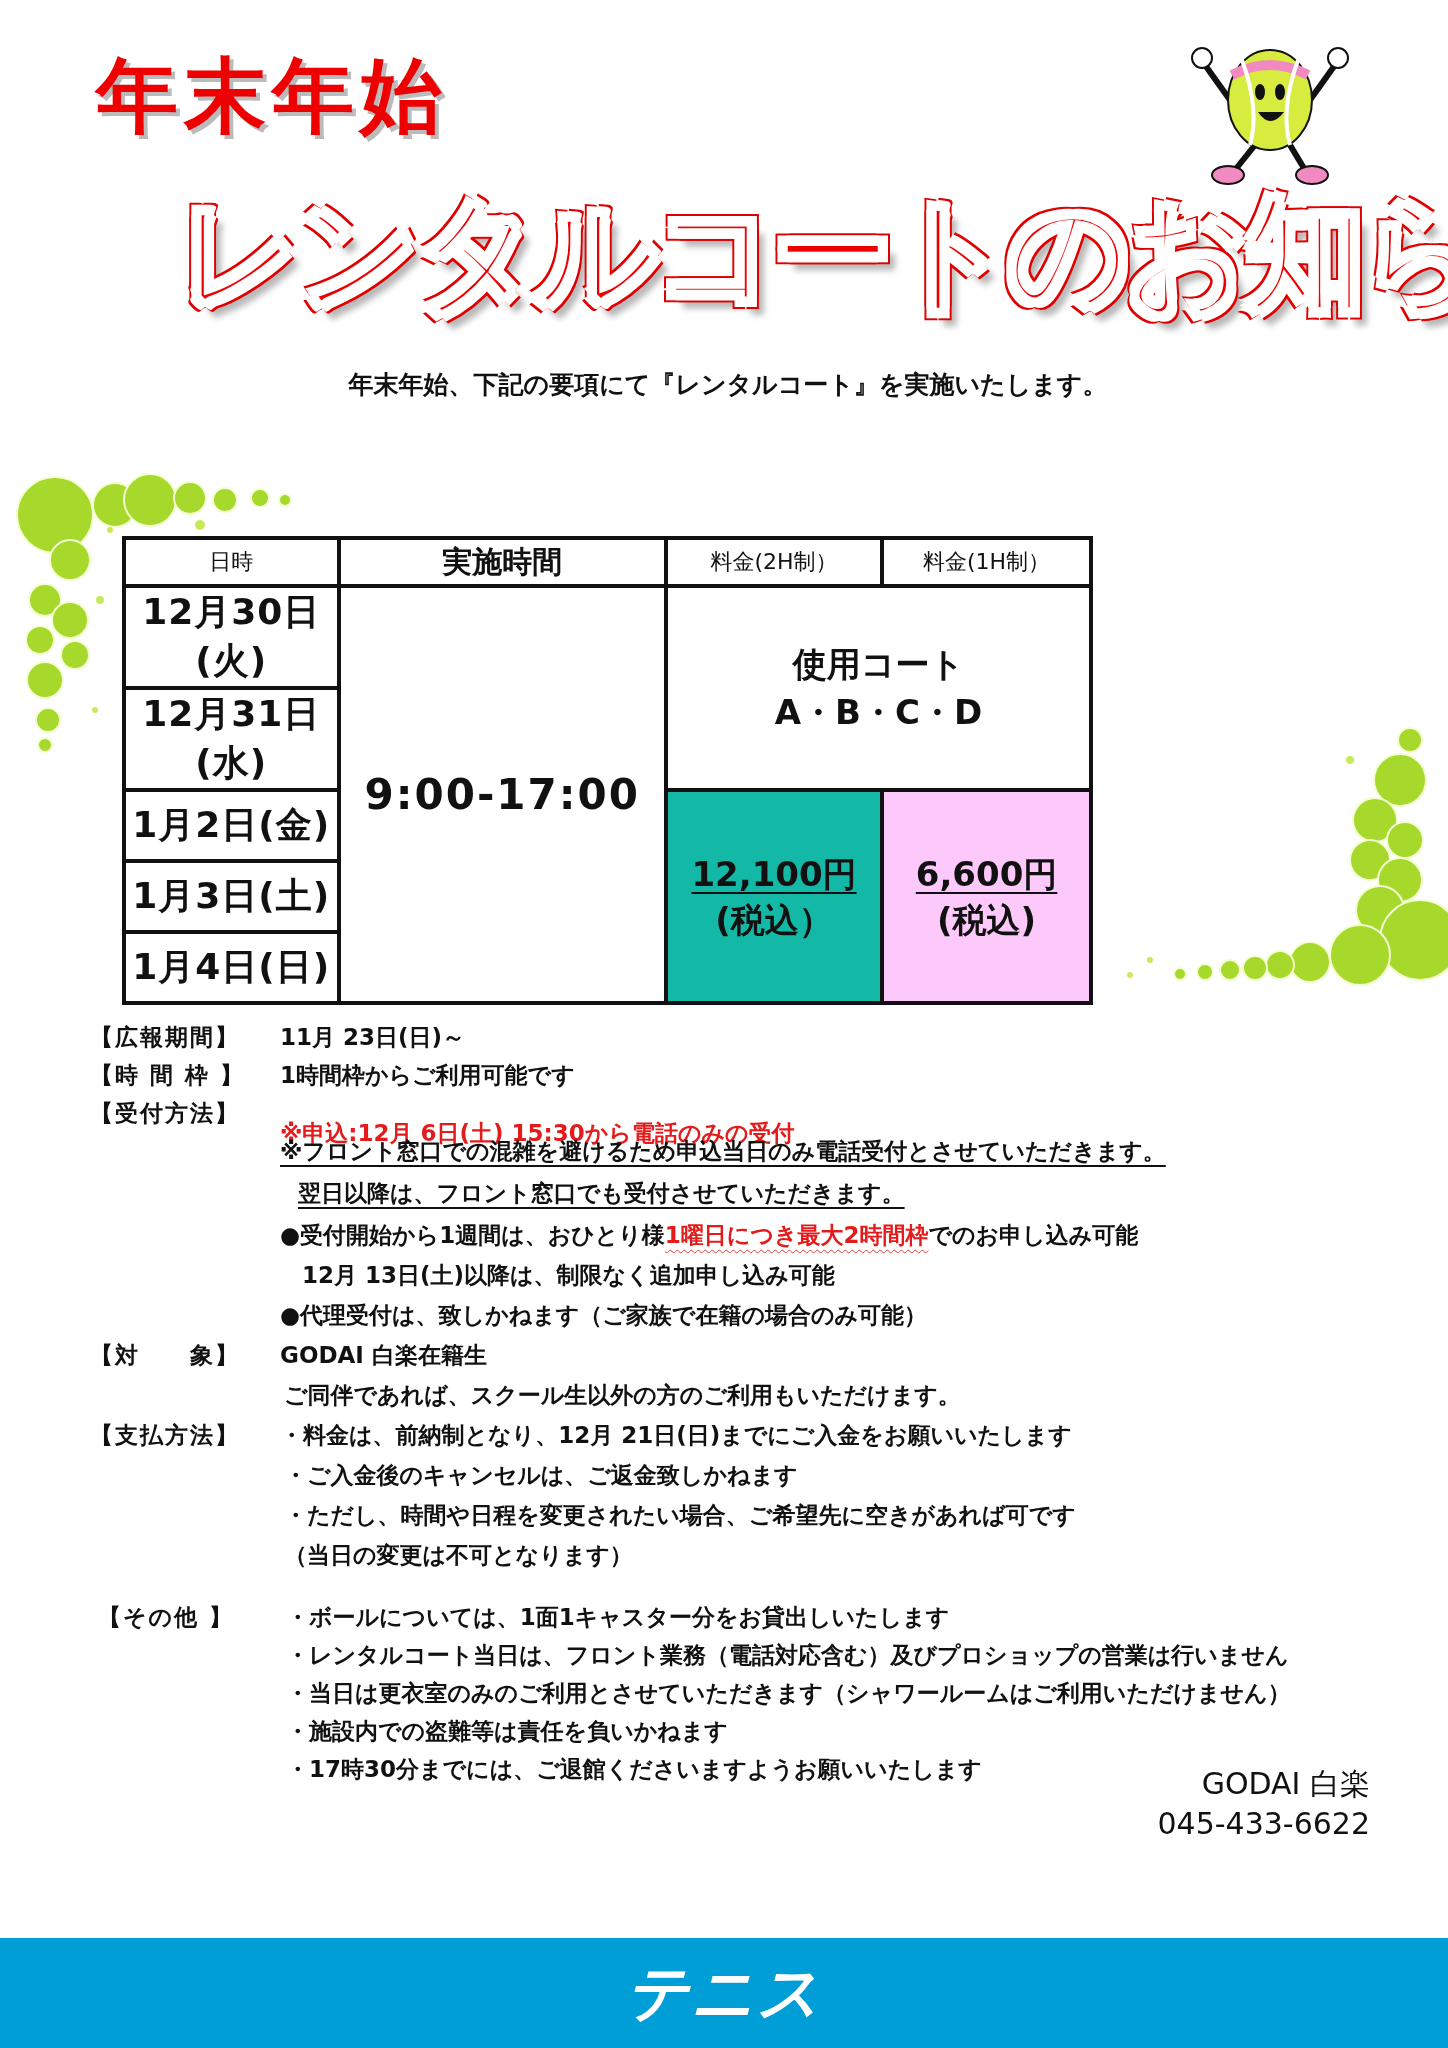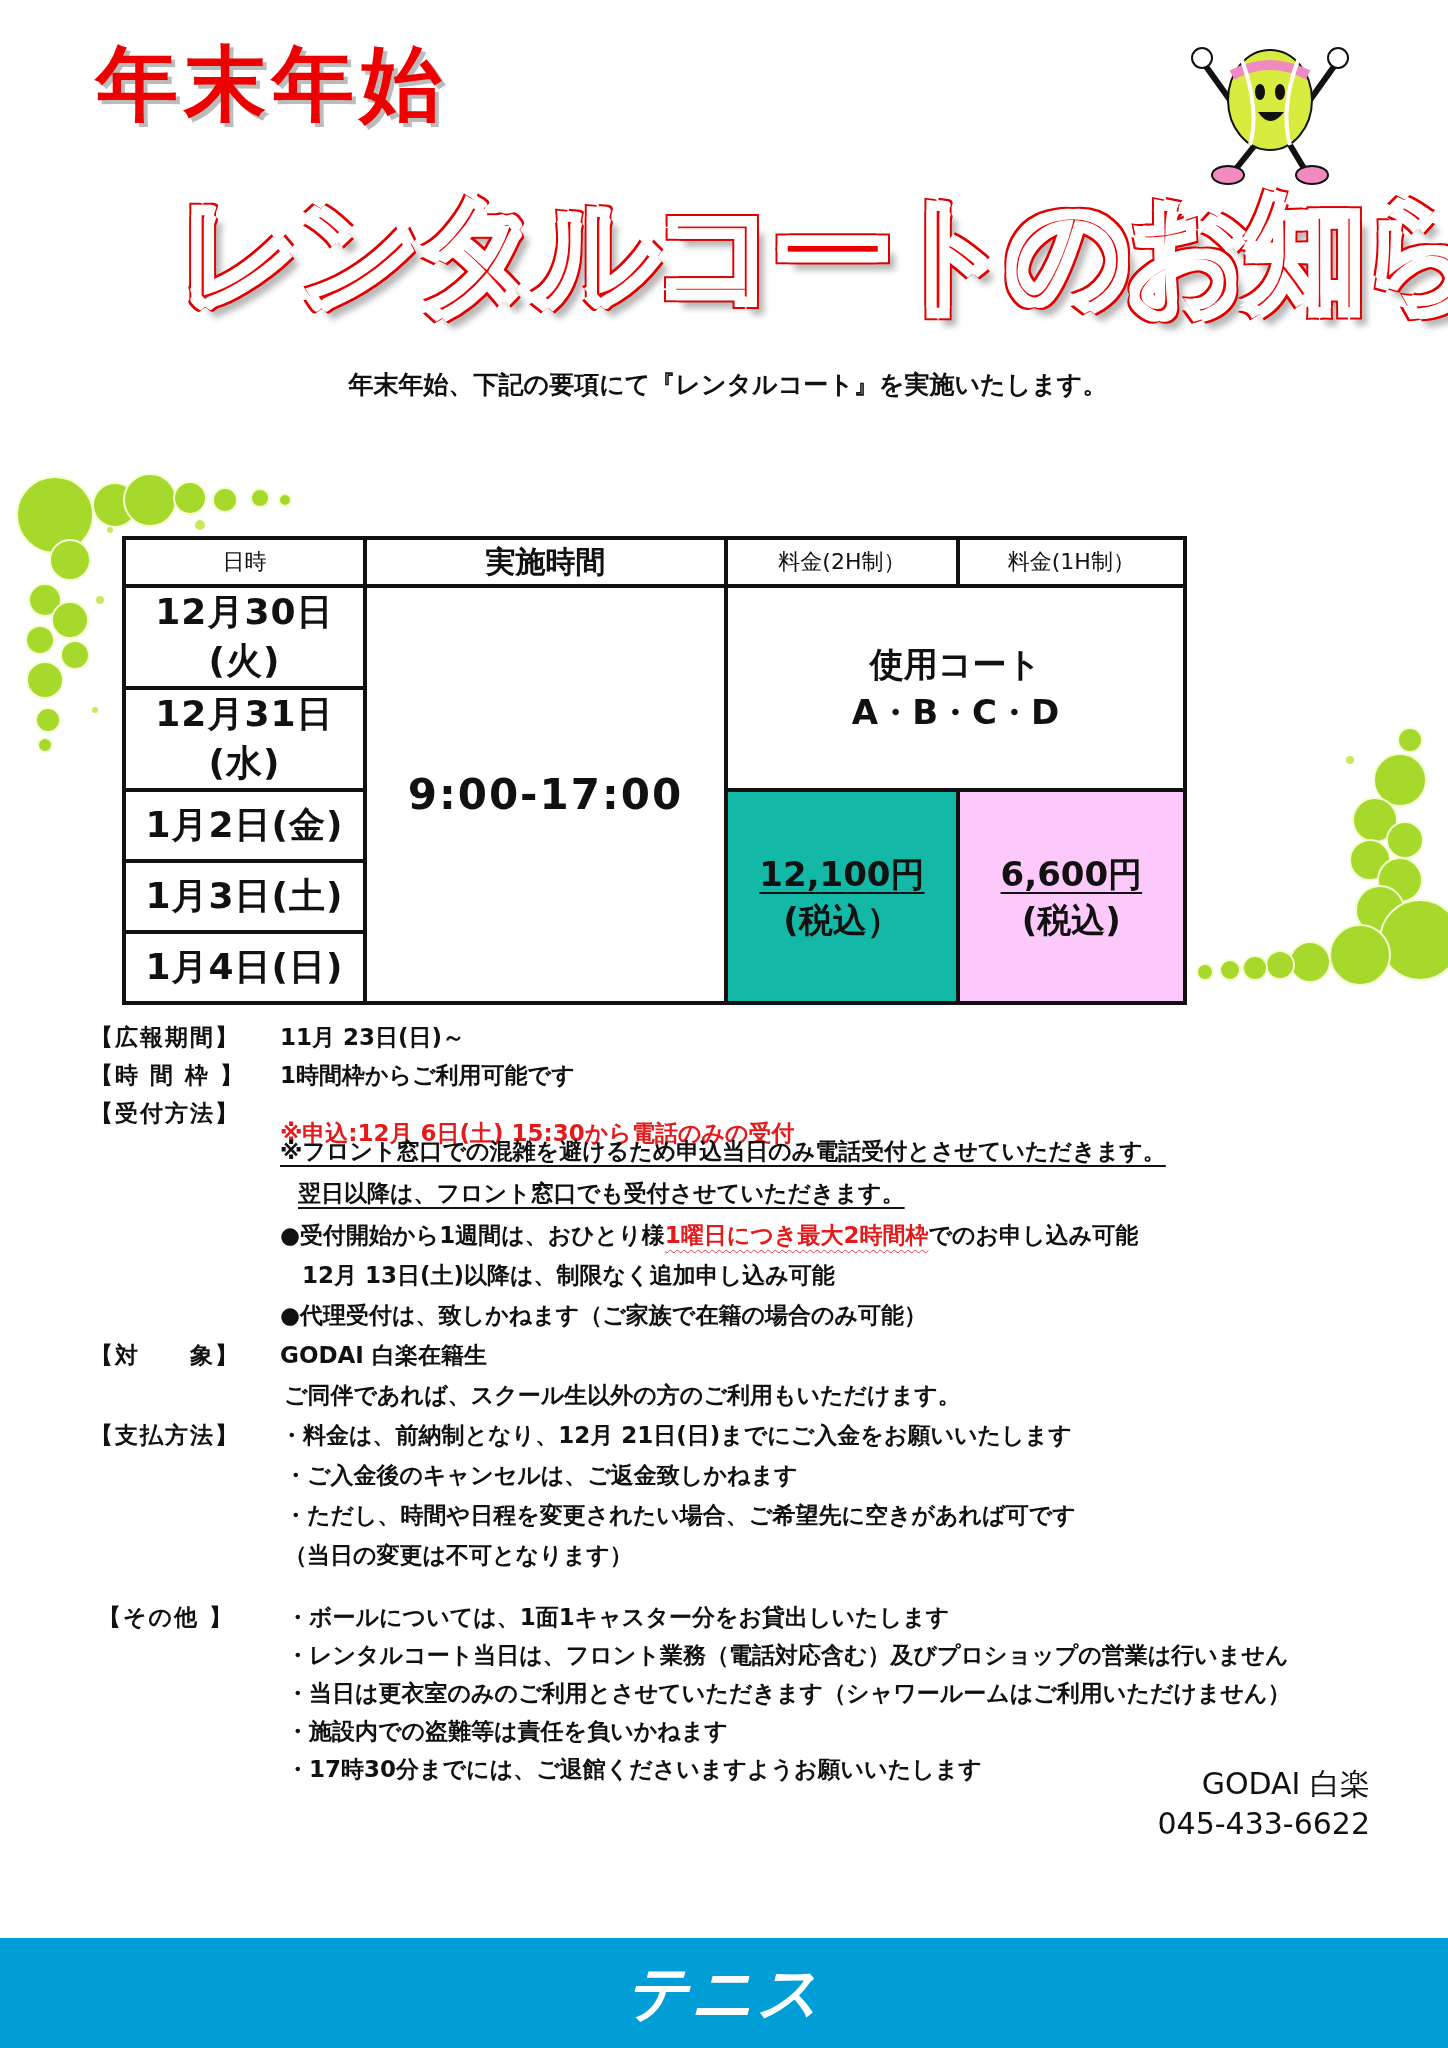--- a/index.html
+++ b/index.html
@@ -1,21 +1,21 @@
 <!DOCTYPE html>
 <html><head>
   <meta charset="utf-8">
   <style>
     * { box-sizing: border-box; margin: 0; padding: 0; }
     html, body { width: 1448px; height: 2048px; background: #ffffff; overflow: hidden; }
     body { position: relative; font-family: "DejaVu Sans", "Liberation Sans", sans-serif; color: #111; }
 
     
     .title-small {
-      position: absolute; left: 96px; top: 30px;
+      position: absolute; left: 96px; top: 42px;
       font-size: 82px; font-weight: bold; color: #ee0000;
       letter-spacing: 6px;
       text-shadow: 4px 4px 0 #bbbbbb, -2px -2px 0 #ffffff;
       font-family: "DejaVu Sans", sans-serif;
     }
     .title-big {
       position: absolute; left: 180px; top: 175px;
       font-size: 118px; font-weight: bold; color: #ee0000;
       letter-spacing: -2px; white-space: nowrap;
       -webkit-text-stroke: 3px #ffffff;
@@ -37,21 +37,21 @@
       text-align: center; font-size: 25px; font-weight: bold; line-height: 46px;
       color: #111;
       padding-left: 8px;
     }
 
     
     .deco { position: absolute; pointer-events: none; }
 
     
     .rental-table {
-      position: absolute; left: 122px; top: 536px; width: 1065px; height: 408px;
+      position: absolute; left: 122px; top: 536px; width: 971px; height: 408px;
       border-collapse: collapse; background: #fff;
     }
     .rental-table td, .rental-table th {
       border: 4px solid #111; text-align: center; vertical-align: middle;
       font-family: "DejaVu Sans", sans-serif; color: #111;
     }
     .rental-table th { font-weight: normal; height: 48px; }
     .th-date { width: 286px; font-size: 22px; }
     .th-time { width: 420px; font-size: 30px; font-weight: bold !important; }
     .th-fee2 { width: 258px; font-size: 22px; }

